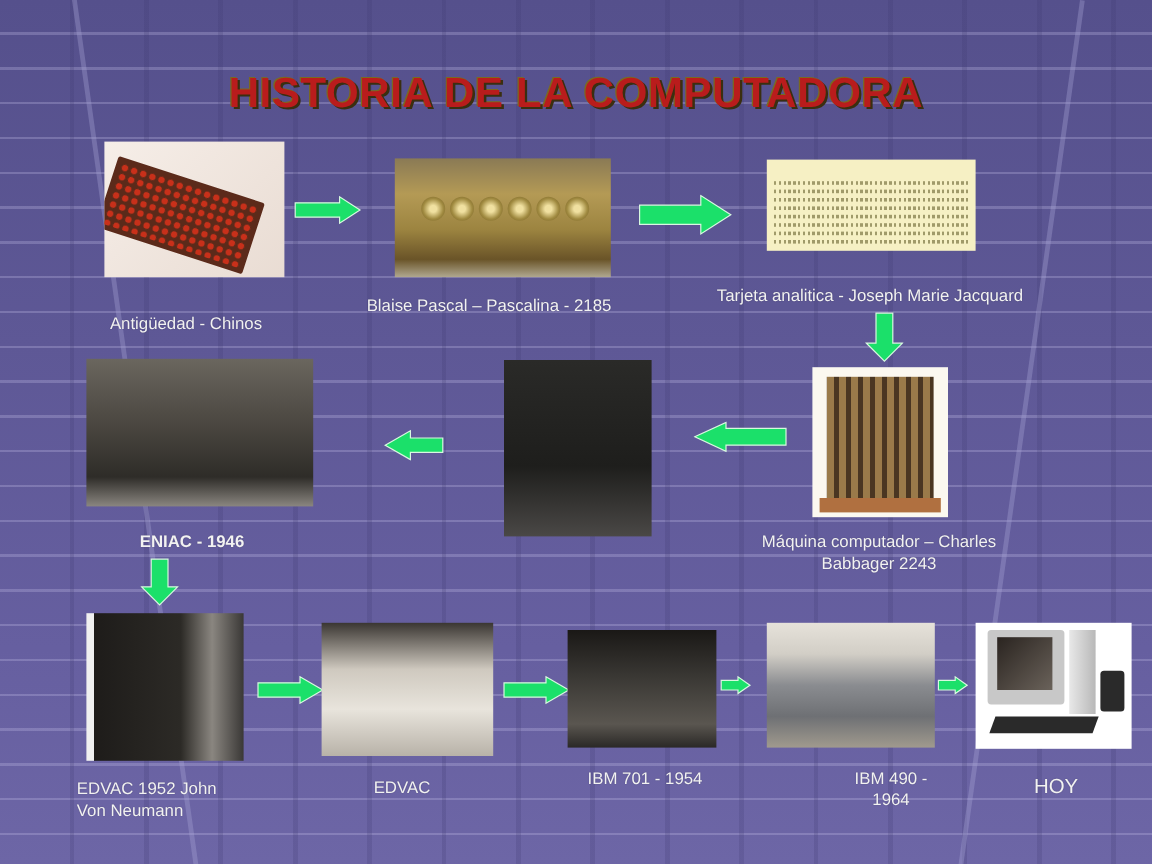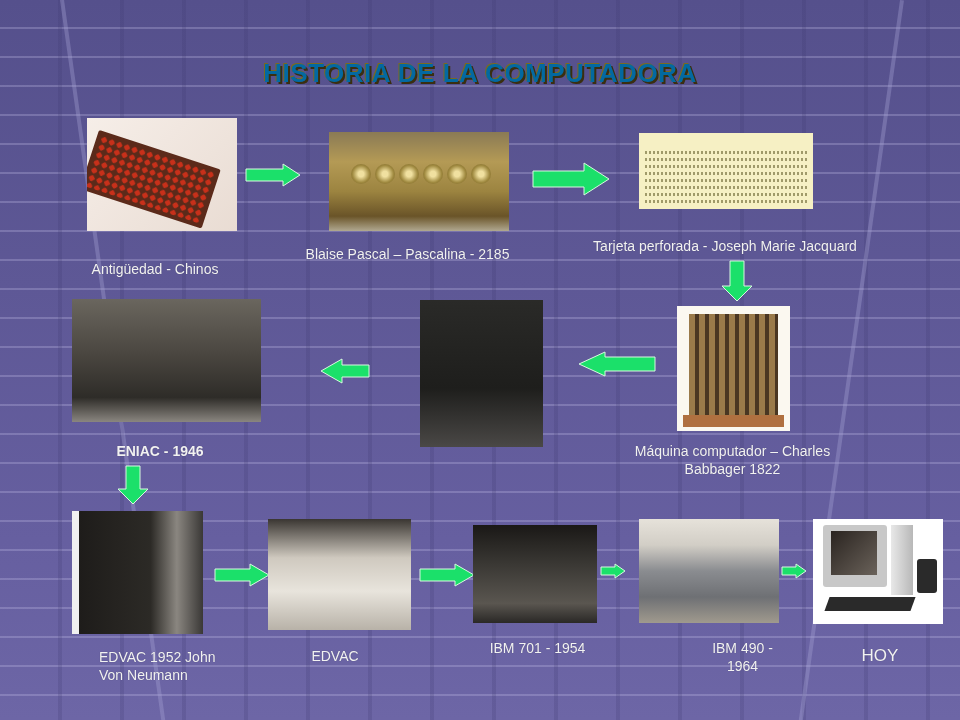--- a/index.html
+++ b/index.html
@@ -19,21 +19,21 @@
     background-image:
       repeating-linear-gradient(90deg, rgba(60,55,110,0.0) 0px, rgba(60,55,110,0.0) 58px, rgba(60,55,110,0.35) 58px, rgba(60,55,110,0.35) 62px);
     opacity:0.6;
   }
   .diag {
     position:absolute; pointer-events:none; width:4px; background:rgba(170,165,215,0.35);
     transform-origin: top left;
   }
   .title {
     position:absolute; left:0; width:960px; top:58px; text-align:center;
-    font-size:26px; font-weight:bold; color:#0369a1;
+    font-size:35px; font-weight:bold; color:#b91c1c;
     text-shadow: 2px 2px 0 #3a2f10, -1px -1px 0 #7a6a20;
     letter-spacing:0.5px;
   }
   .photo {
     position:absolute; overflow:hidden; background:#ddd;
   }
   .label {
     position:absolute; color:#f2f2f2; font-size:14px; line-height:18px; text-align:center;
     text-shadow: 0 0 1px rgba(0,0,0,0.3);
   }
@@ -100,21 +100,21 @@
 <div class="photo card" style="left:639px;top:133px;width:174px;height:76px;">
   <div class="row" style="top:18px;"></div>
     <div class="row" style="top:25px;"></div>
     <div class="row" style="top:32px;"></div>
   <div class="row" style="top:39px;"></div>
     <div class="row" style="top:46px;"></div>
     <div class="row" style="top:53px;"></div>
   <div class="row" style="top:60px;"></div>
     <div class="row" style="top:67px;"></div>
 </div>
-<div class="label" style="left:565px;top:237px;width:320px;">Tarjeta perforada - Joseph Marie Jacquard</div>
+<div class="label" style="left:565px;top:237px;width:320px;">Tarjeta analitica - Joseph Marie Jacquard</div>
 
 <svg class="arrow" style="left:721px;top:260px;" width="32" height="42" viewBox="0 0 32 42">
   <polygon points="9,1 23,1 23,26 31,26 16,41 1,26 9,26" fill="#1be06a" stroke="#d8f8e0" stroke-width="1"></polygon>
 </svg>
 
 <div class="photo eniac" style="left:72px;top:299px;width:189px;height:123px;"></div>
 <div class="label" style="left:90px;top:442px;width:140px;font-weight:bold;">ENIAC - 1946</div>
 
 <svg class="arrow" style="left:320px;top:358px;" width="50" height="26" viewBox="0 0 50 26">
   <polygon points="49,7 22,7 22,1 1,13 22,25 22,19 49,19" fill="#1be06a" stroke="#d8f8e0" stroke-width="1"></polygon>
@@ -127,29 +127,29 @@
 <svg class="arrow" style="left:578px;top:351px;" width="78" height="26" viewBox="0 0 78 26">
   <polygon points="77,6 27,6 27,1 1,13 27,25 27,20 77,20" fill="#1be06a" stroke="#d8f8e0" stroke-width="1"></polygon>
 </svg>
 
 <div class="photo babbage" style="left:677px;top:306px;width:113px;height:125px;">
   <div class="mach"></div>
     <div class="base"></div>
 </div>
 <div class="label" style="left:620px;top:442px;width:225px;">
   <div>Máquina computador – Charles</div>
-  <div>Babbager 1822</div>
+  <div>Babbager 2243</div>
 </div>
 
 <svg class="arrow" style="left:117px;top:465px;" width="32" height="40" viewBox="0 0 32 40">
   <polygon points="9,1 23,1 23,24 31,24 16,39 1,24 9,24" fill="#1be06a" stroke="#d8f8e0" stroke-width="1"></polygon>
 </svg>
 
 <div class="photo edvac" style="left:72px;top:511px;width:131px;height:123px;"></div>
-<div class="label" style="left:64px;top:648px;width:160px;text-align:left;margin-left:35px;">
+<div class="label" style="left:64px;top:648px;width:160px;text-align:left;">
   <div>EDVAC 1952 John</div>
   <div>Von Neumann</div>
 </div>
 
 <svg class="arrow" style="left:214px;top:563px;" width="56" height="24" viewBox="0 0 56 24">
   <polygon points="1,6 36,6 36,1 55,12 36,23 36,18 1,18" fill="#1be06a" stroke="#d8f8e0" stroke-width="1"></polygon>
 </svg>
 
 <div class="photo univac" style="left:268px;top:519px;width:143px;height:111px;"></div>
 <div class="label" style="left:290px;top:647px;width:90px;">EDVAC</div>

